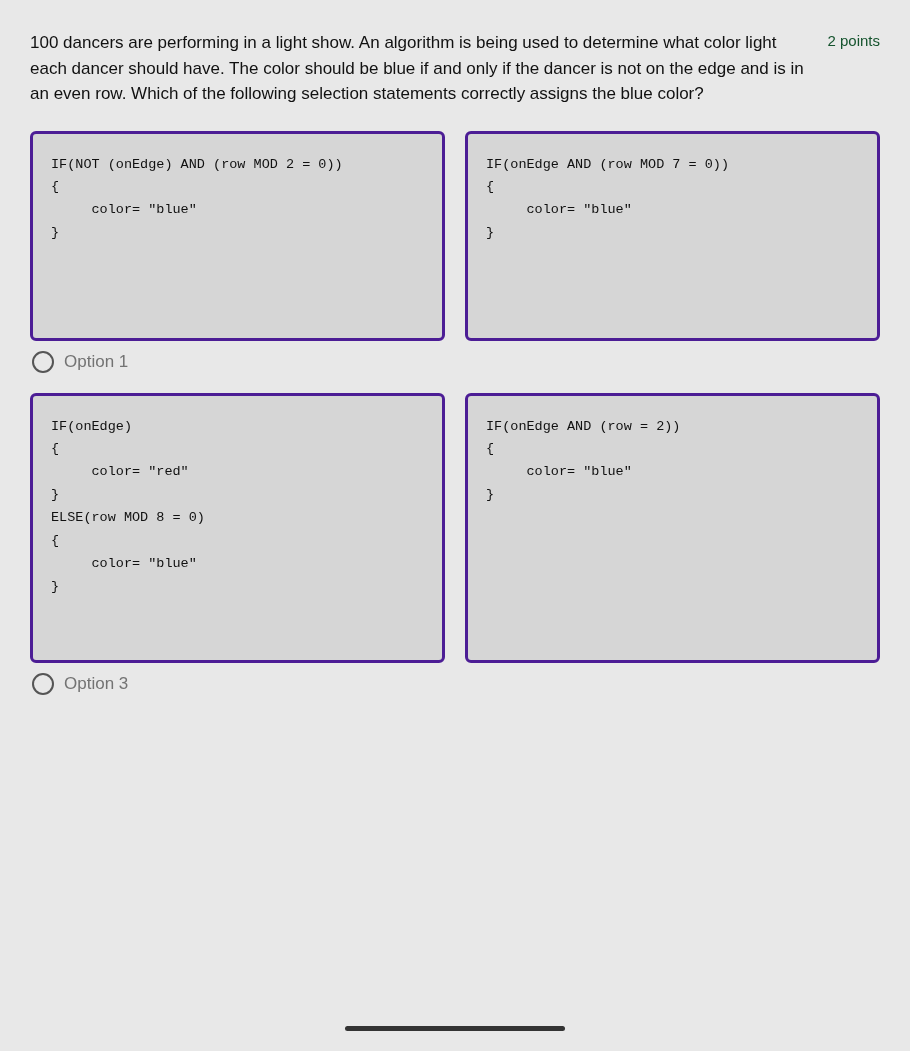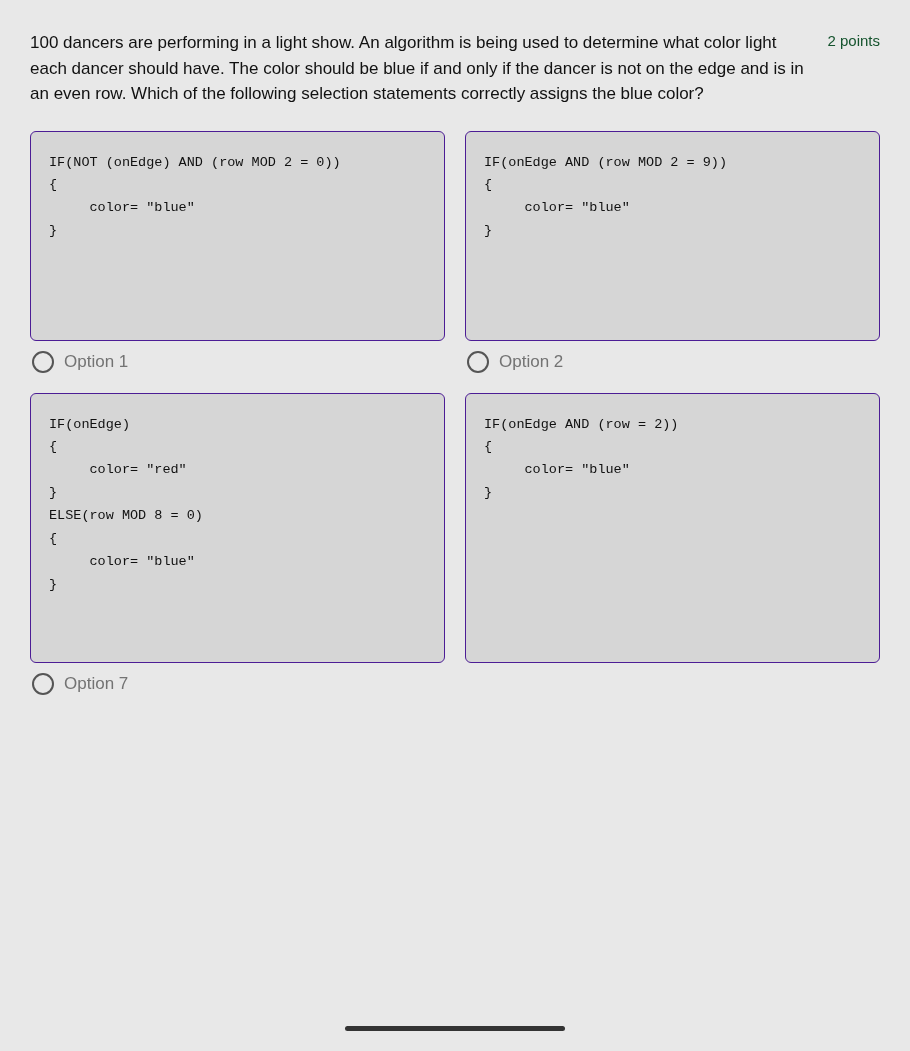--- a/index.html
+++ b/index.html
@@ -54,21 +54,21 @@
     }
 
     .option-block {
       display: flex;
       flex-direction: column;
       gap: 10px;
     }
 
     .code-box {
       background-color: #d6d6d6;
-      border: 1px solid #4c1d95;
+      border: 3px solid #4c1d95;
       border-radius: 6px;
       padding: 20px 18px;
       min-height: 210px;
       font-family: 'Courier New', Courier, monospace;
       font-size: 13.5px;
       color: #111;
       line-height: 1.7;
       white-space: pre;
     }
 
@@ -126,42 +126,38 @@
 {
      color= "blue"
 }</div>
       <div class="option-label-row">
         <div class="radio-circle"></div>
         <span class="option-label-text">Option 1</span>
       </div>
     </div>
 
     <div class="option-block">
-      <div class="code-box">IF(onEdge AND (row MOD 2 = 9))
+      <div class="code-box">IF(onEdge AND (row MOD 7 = 0))
 {
      color= "blue"
 }</div>
-      <div class="option-label-row">
-        <div class="radio-circle"></div>
-        <span class="option-label-text">Option 2</span>
-      </div>
     </div>
 
     <div class="option-block">
       <div class="code-box code-box-tall">IF(onEdge)
 {
      color= "red"
 }
 ELSE(row MOD 8 = 0)
 {
      color= "blue"
 }</div>
       <div class="option-label-row">
         <div class="radio-circle"></div>
-        <span class="option-label-text">Option 7</span>
+        <span class="option-label-text">Option 3</span>
       </div>
     </div>
 
     <div class="option-block">
       <div class="code-box code-box-tall">IF(onEdge AND (row = 2))
 {
      color= "blue"
 }</div>
     </div>
 

